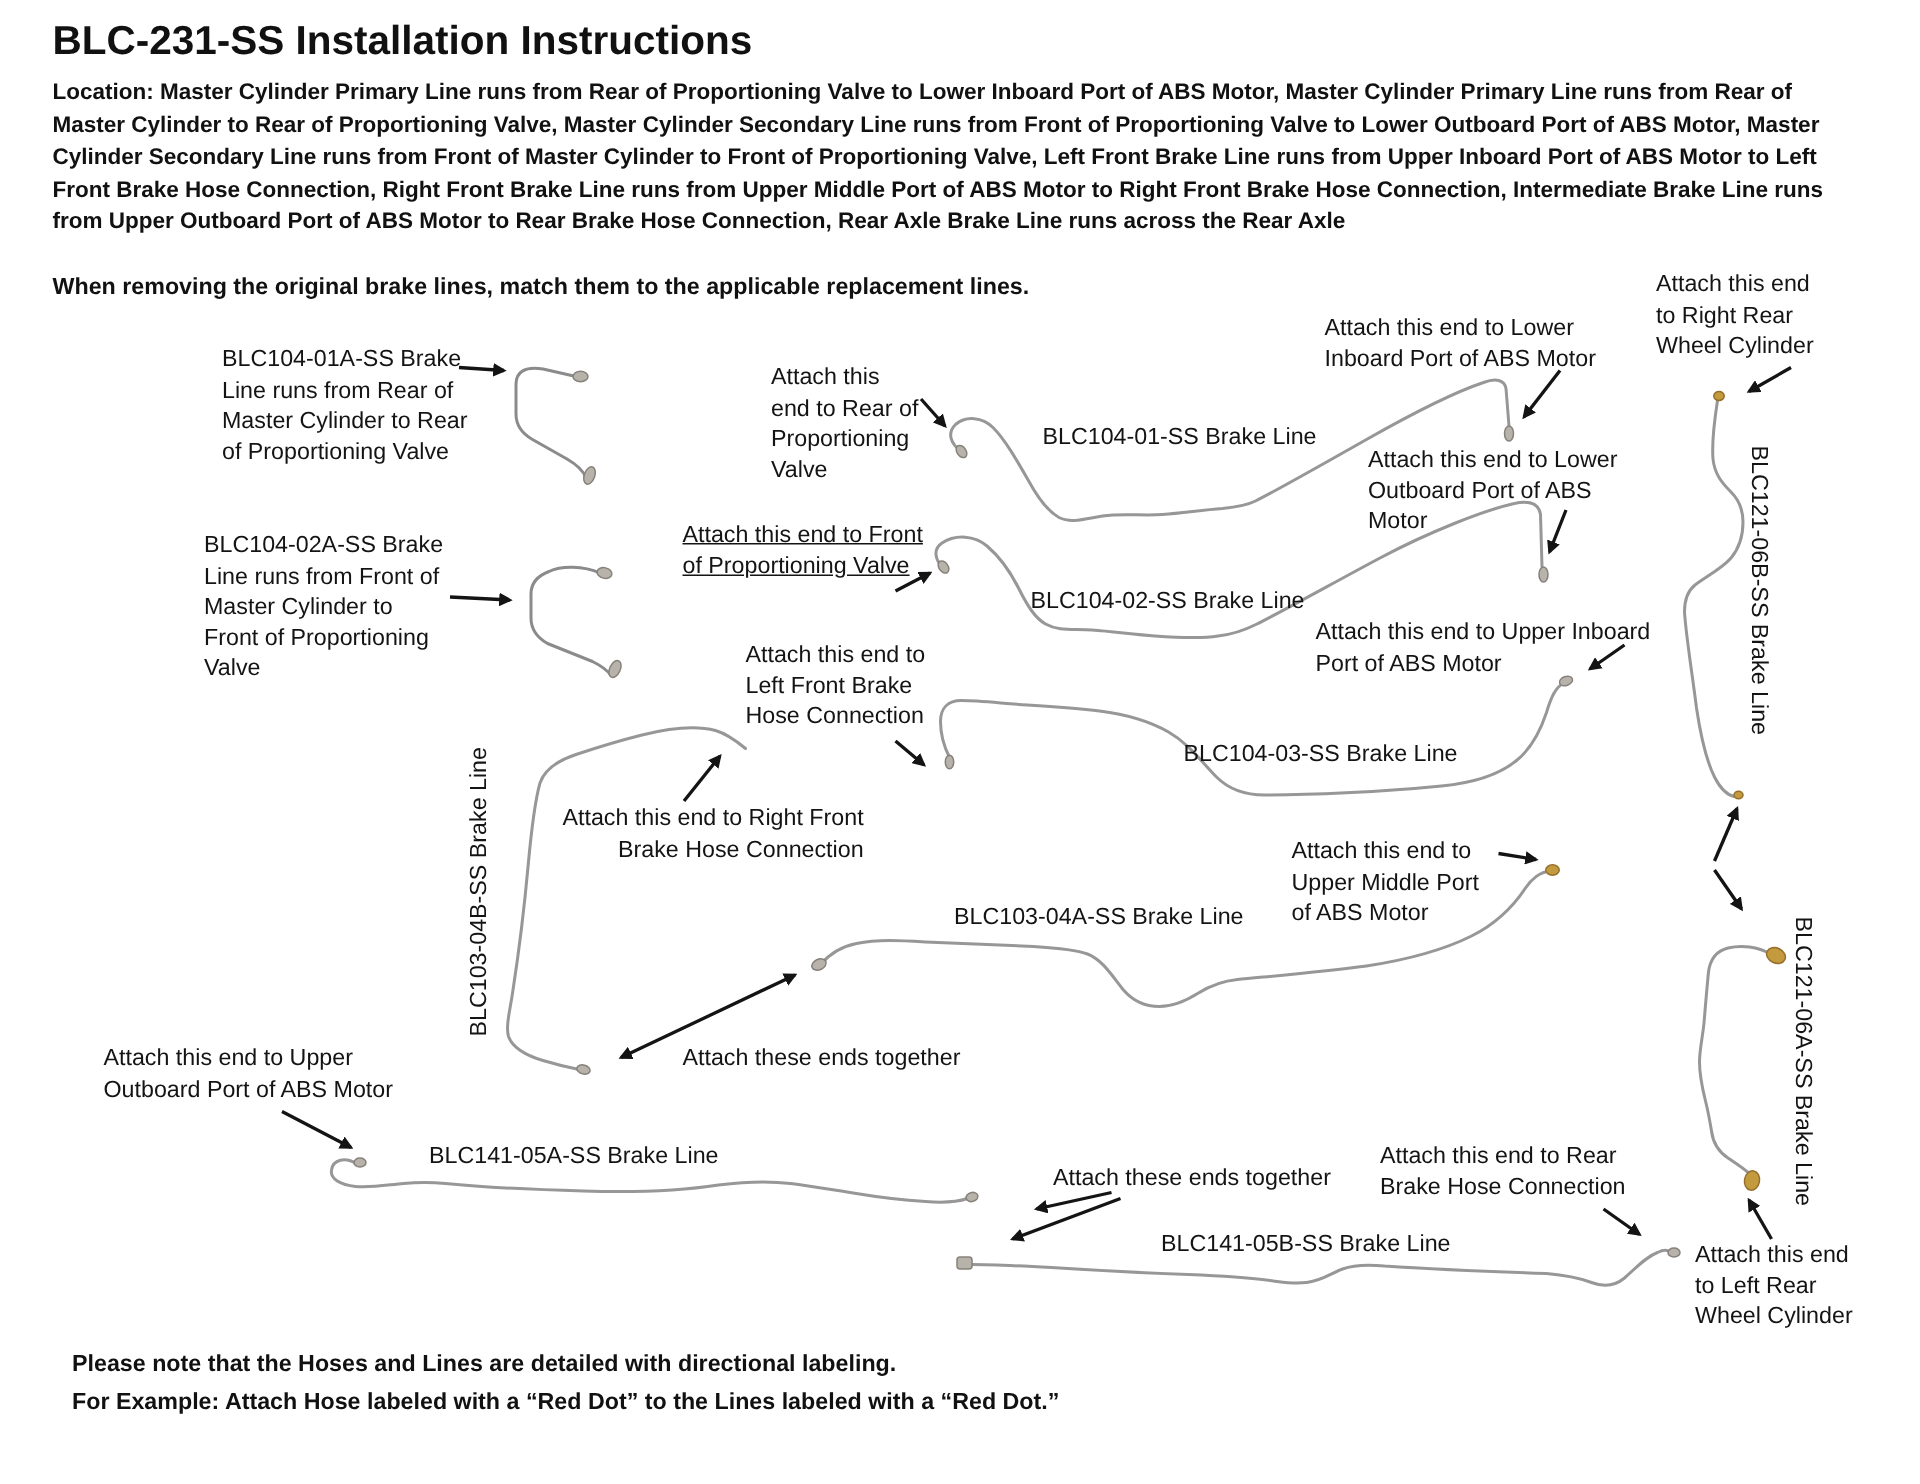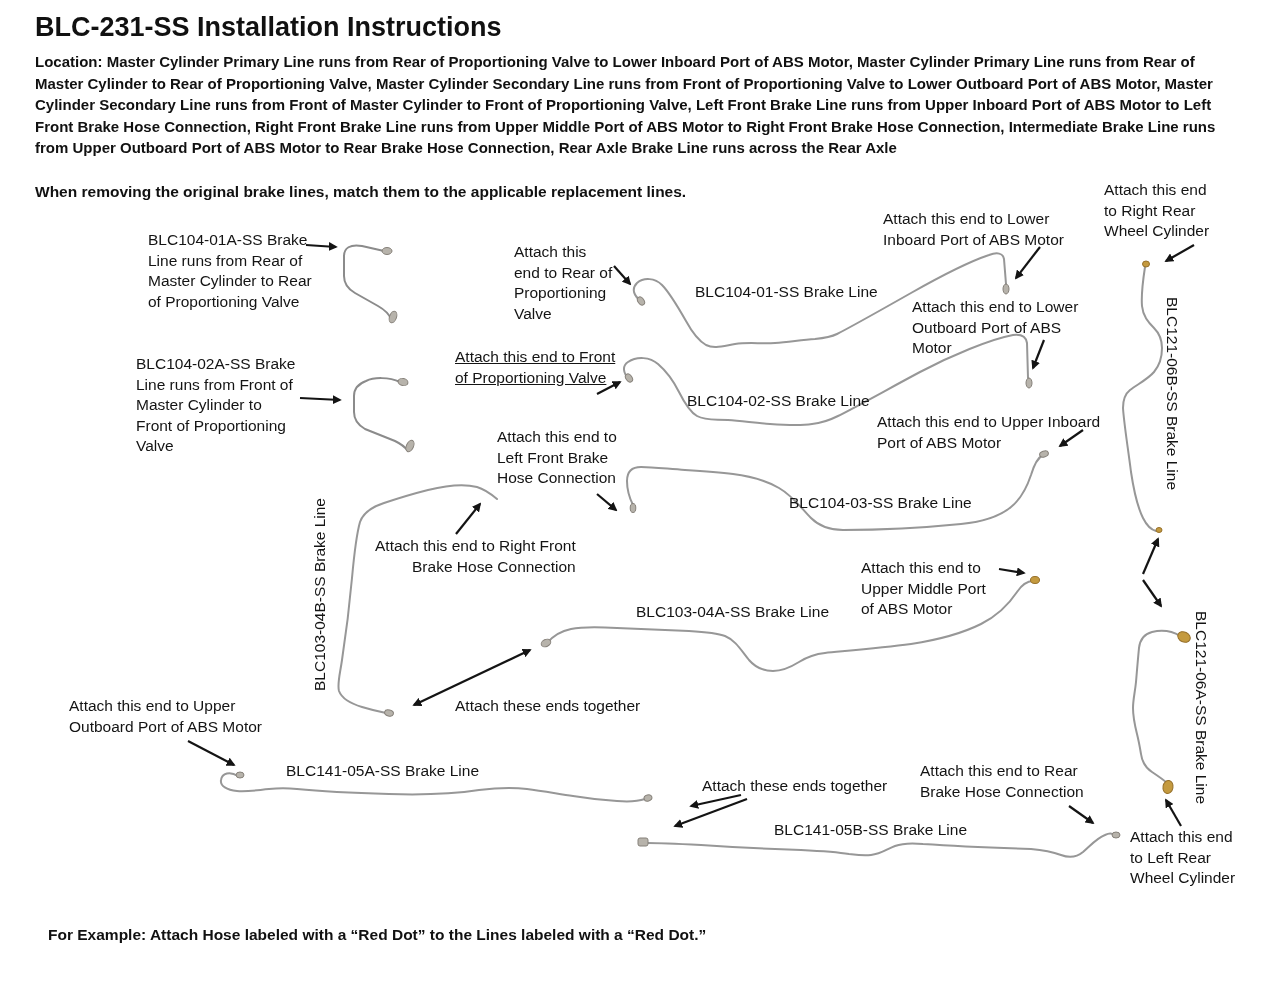--- a/index.html
+++ b/index.html
@@ -178,15 +178,16 @@
 Outboard Port of ABS Motor</div>
   <div class="lbl one" style="left:286px; top:761px;">BLC141-05A-SS Brake Line</div>
   <div class="lbl one" style="left:702px; top:776px;">Attach these ends together</div>
   <div class="lbl" style="left:920px; top:761px;">Attach this end to Rear
 Brake Hose Connection</div>
   <div class="lbl one" style="left:774px; top:820px;">BLC141-05B-SS Brake Line</div>
   <div class="lbl" style="left:1130px; top:827px;">Attach this end
 to Left Rear
 Wheel Cylinder</div>
 
+  <div class="footer-note" style="top:901px;">Please note that the Hoses and Lines are detailed with directional labeling.</div>
   <div class="footer-note" style="top:926px;">For Example: Attach Hose labeled with a “Red Dot” to the Lines labeled with a “Red Dot.”</div>
 
 </div>
 
 </body></html>

